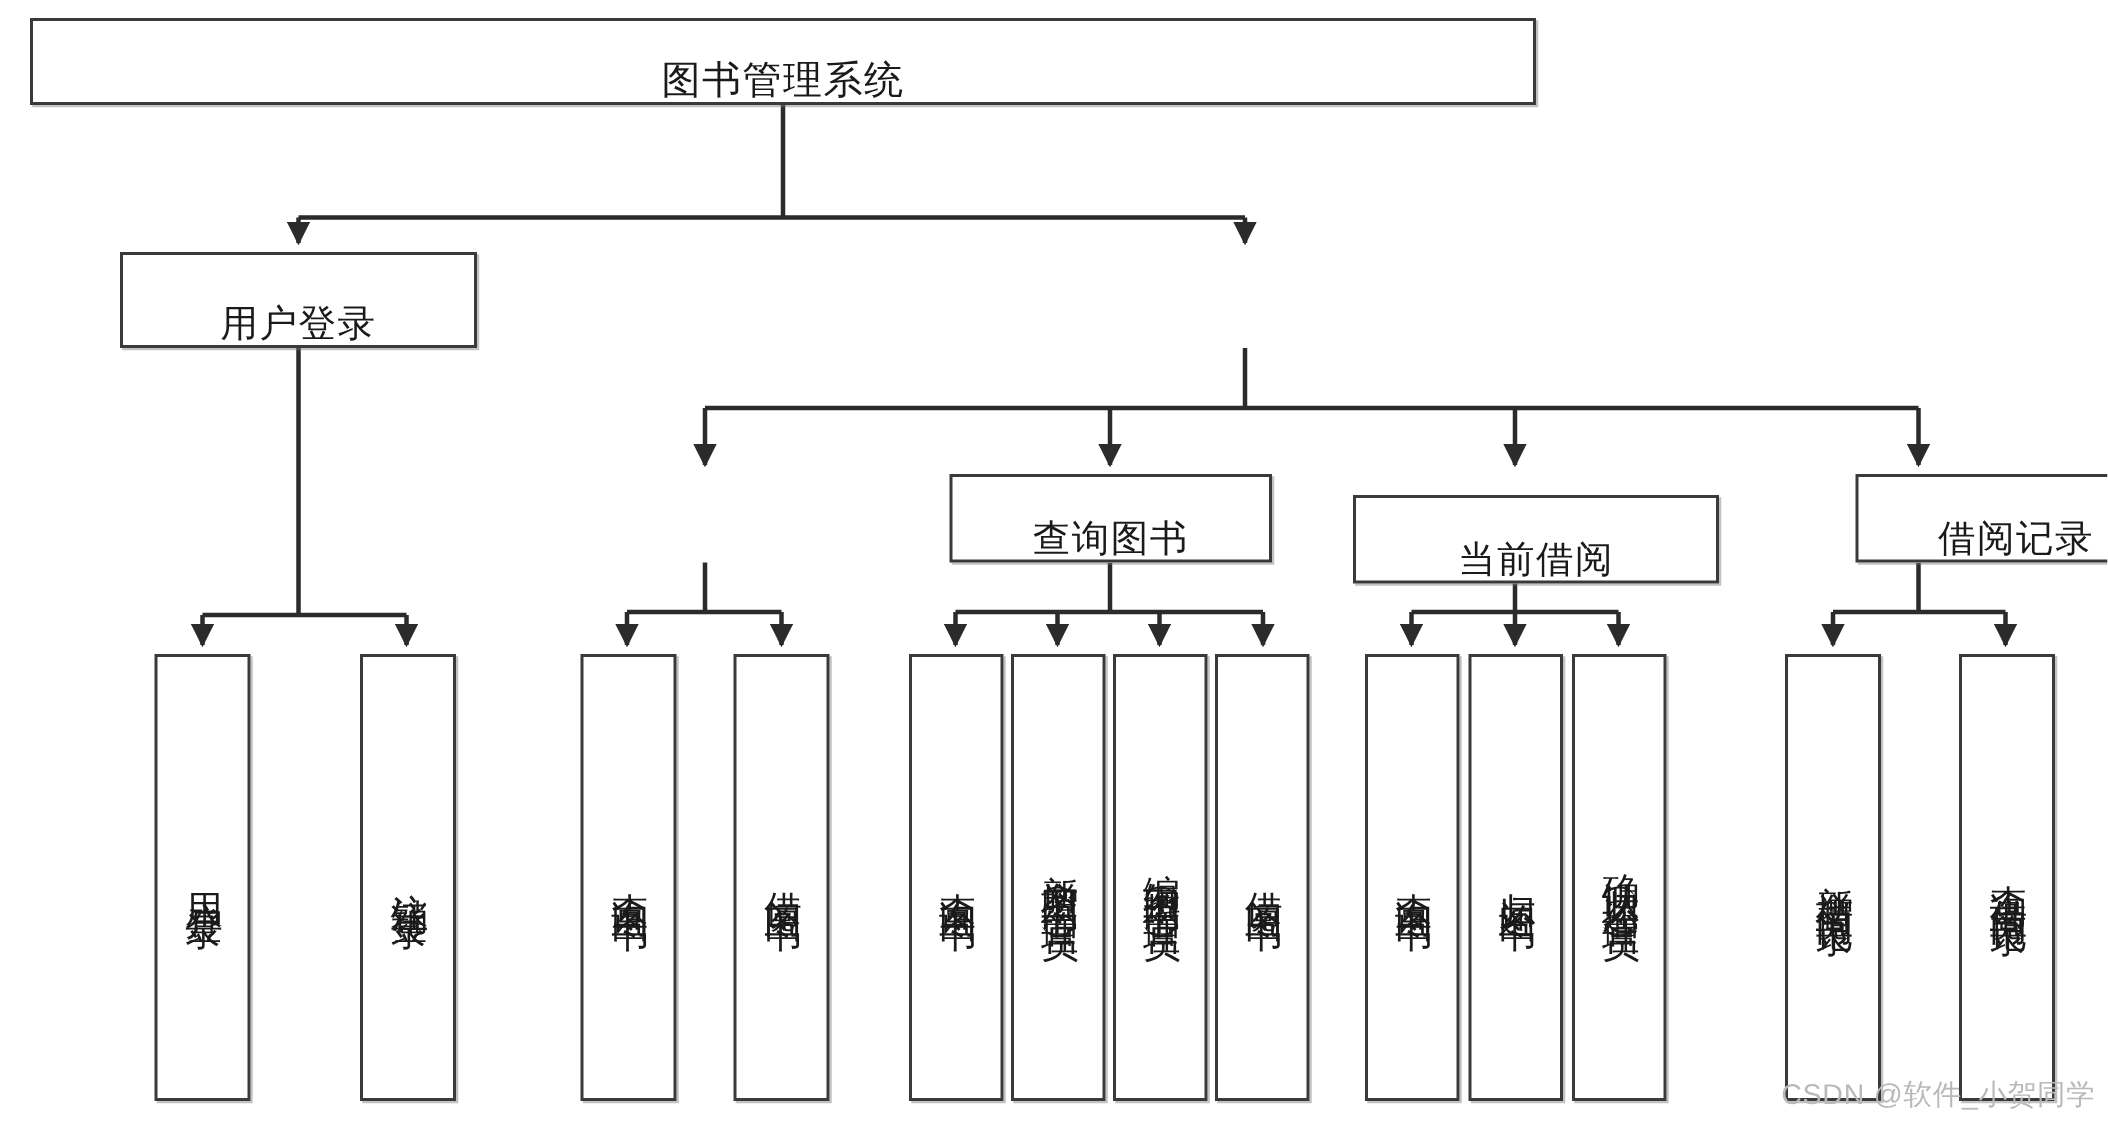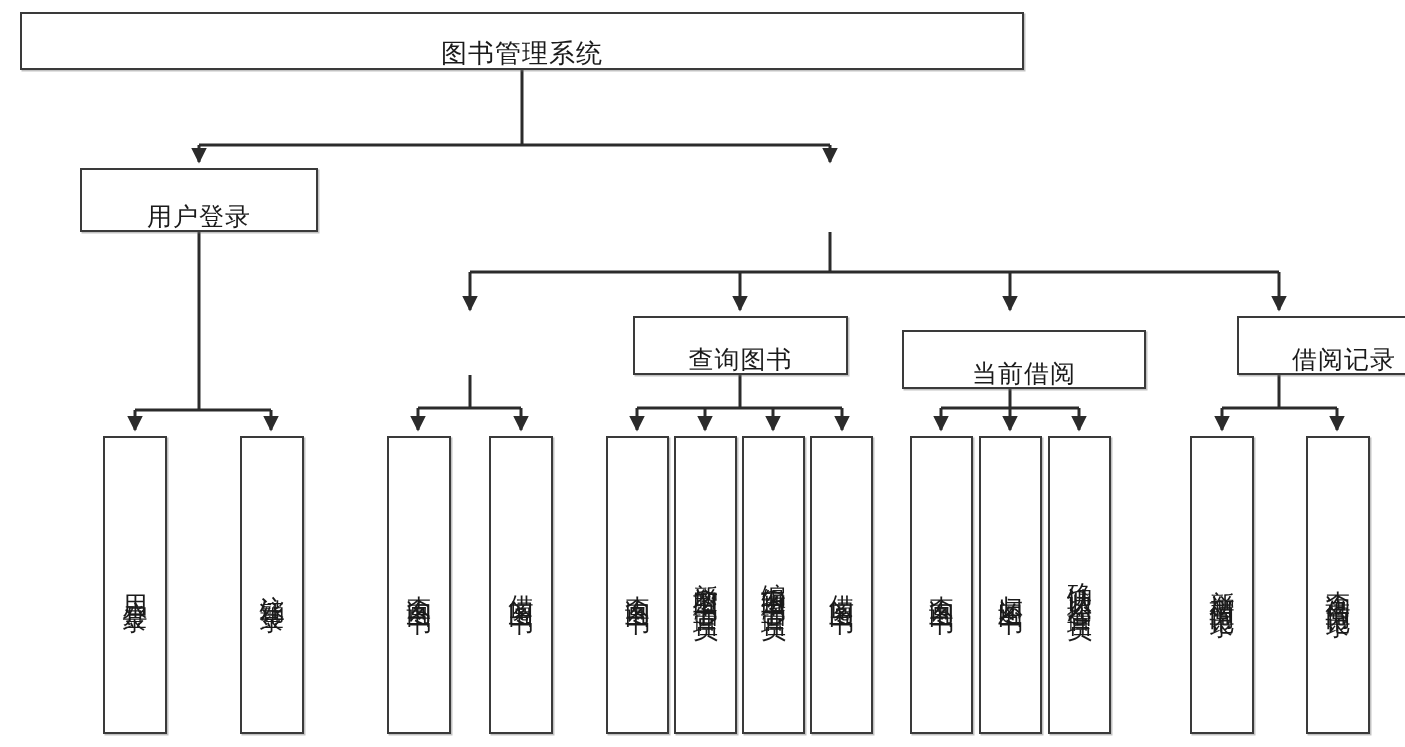--- a/index.html
+++ b/index.html
@@ -183,14 +183,15 @@
     <span class="vtext">确认归还（管理员）</span>
   </div>
 
   <div class="node v" style="left:1190px; top:436px; width:64px; height:298px;">
     <span class="vtext">新增借阅记录</span>
   </div>
   <div class="node v" style="left:1306px; top:436px; width:64px; height:298px;">
     <span class="vtext">查询借阅记录</span>
   </div>
 
+  <div class="watermark">CSDN @软件_小贺同学</div>
 
 </div>
 
 </body></html>

